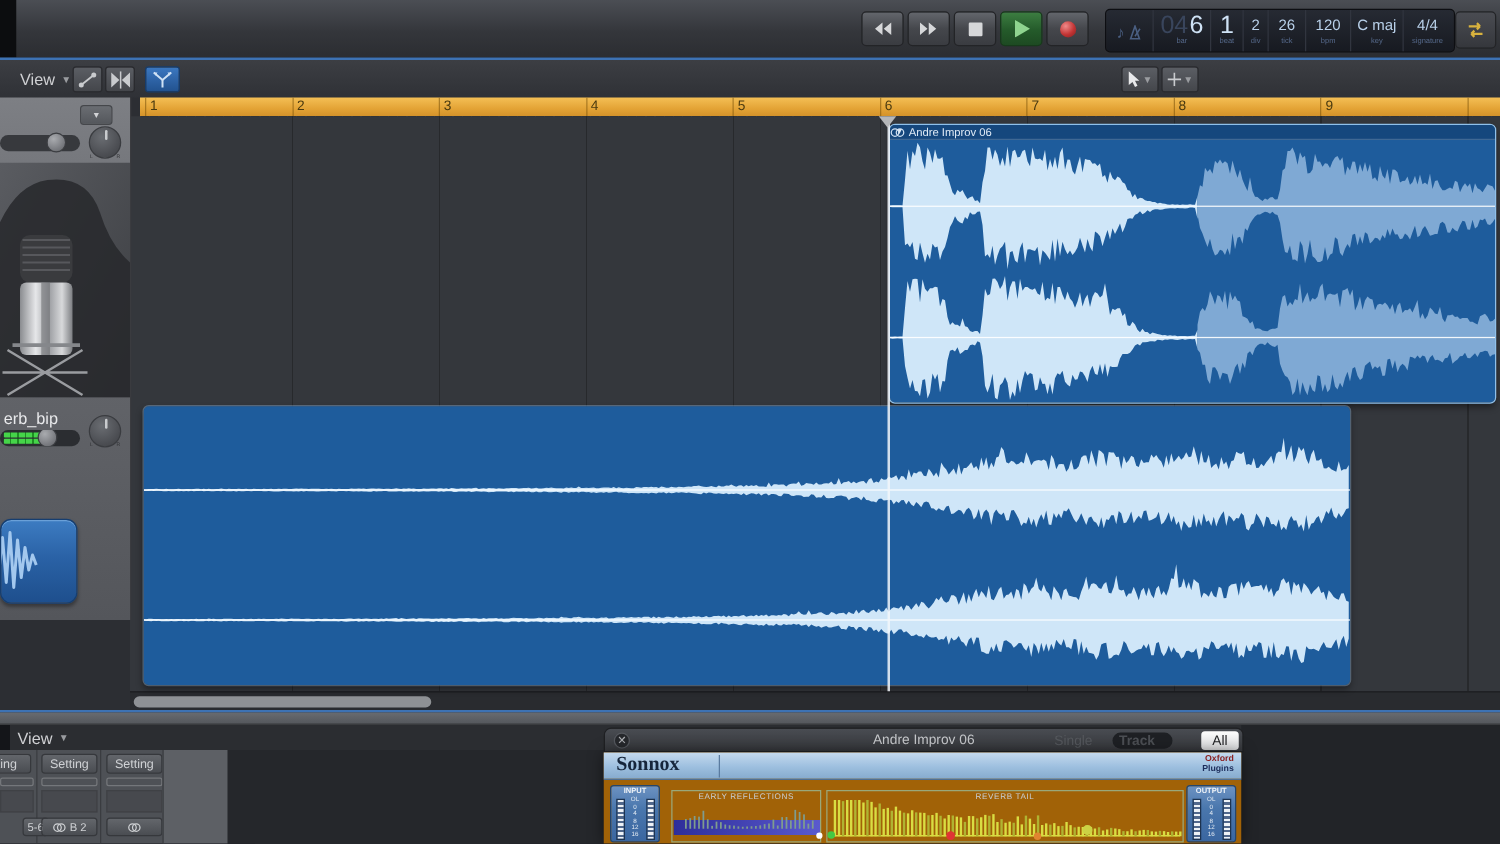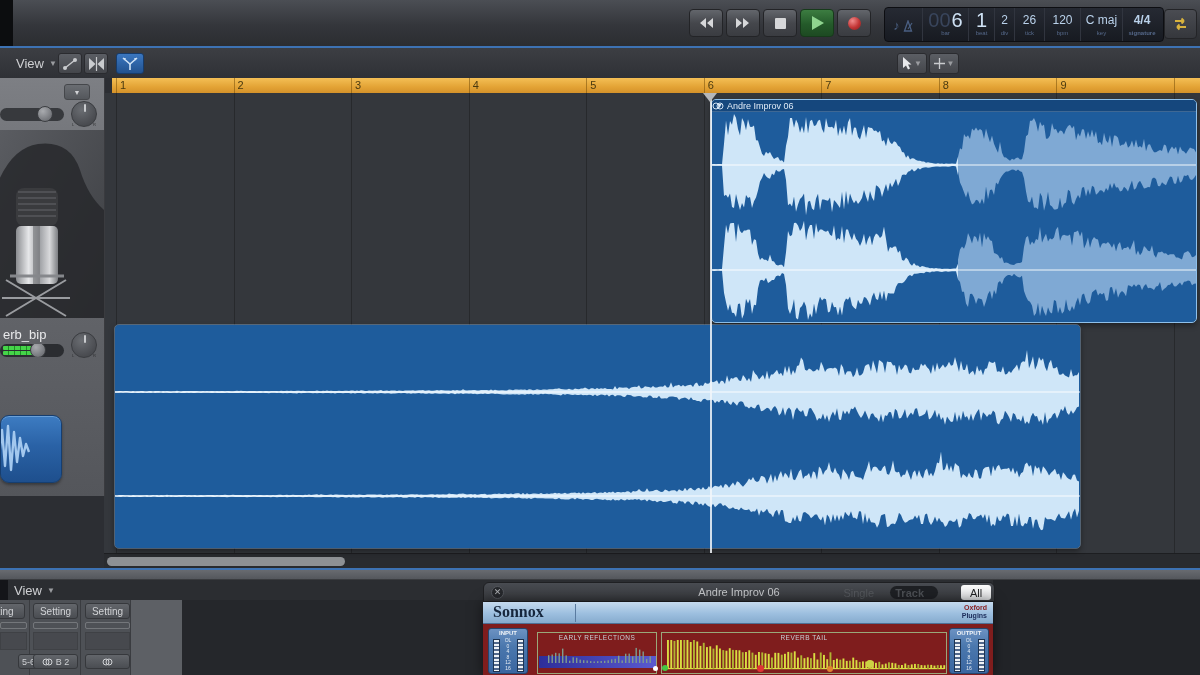--- a/index.html
+++ b/index.html
@@ -17,21 +17,21 @@
     display:flex;align-items:center;justify-content:center;box-sizing:border-box;}
   .tbtn.play{background:linear-gradient(#3c7d41,#245a2a 55%,#1d4a22);border-color:#173a1b;}
   .stop-sq{width:11px;height:11px;background:#d6d7d9;border-radius:1px;}
   .rec-dot{width:13px;height:13px;border-radius:50%;
     background:radial-gradient(circle at 35% 30%,#f08a8a,#c23434 55%,#7e1f1f);}
   
   #lcd{left:884px;top:7px;width:278px;height:33px;border-radius:4px;border:1px solid #0d0e12;
     background:linear-gradient(#262a33,#171a21);display:flex;color:#c9ddf2;}
   .lcd-cell{border-right:1px solid #31353f;display:flex;flex-direction:column;
     align-items:center;justify-content:flex-start;padding-top:2px;box-sizing:border-box;}
-  .lcd-cell:last-child{border-right:none;font-weight:bold;}
+  .lcd-cell:last-child{border-right:none;}
   .lcd-icons{width:38px;flex-direction:row;align-items:center;gap:3px;justify-content:center;color:#4a5f82;}
   .lcd-val{height:20px;display:flex;align-items:center;gap:1px;line-height:20px;}
   .lcd-big{font-size:20px;color:#cfe2f5;}
   .lcd-med{font-size:12px;color:#b9d1ea;}
   .lcd-dim{font-size:20px;color:#39455c;}
   .lcd-label{font-size:6px;color:#55688a;line-height:7px;}
   .w-bar{width:46px;}.w-beat{width:26px;}.w-div{width:20px;}.w-tick{width:30px;}
   .w-bpm{width:36px;}.w-key{width:42px;}.w-sig{width:38px;}
   #cycle{left:1164px;top:9px;width:31px;height:28px;border-radius:4px;border:1px solid #232427;
     background:linear-gradient(#4a4c52,#35373c);display:flex;align-items:center;justify-content:center;}
@@ -131,21 +131,21 @@
   .close-btn{position:absolute;left:7px;top:3px;width:13px;height:13px;border-radius:50%;
     background:#26282c;border:1px solid #55585e;color:#aeb0b4;font-size:9px;line-height:11px;
     text-align:center;box-sizing:border-box;}
   .plug-name{position:absolute;left:0;top:3px;width:100%;text-align:center;}
   .link-single{position:absolute;right:120px;top:4px;color:#55585d;}
   .link-pill{position:absolute;right:56px;top:3px;width:48px;height:13px;border-radius:7px;background:#1e2024;}
   .link-track{position:absolute;right:70px;top:4px;color:#4c4f54;font-weight:bold;}
   .all-btn{position:absolute;right:3px;top:2px;width:30px;height:15px;border-radius:3px;
     background:linear-gradient(#fdfdfd,#d9dadc);color:#1d1e20;font-size:11px;
     display:flex;align-items:center;justify-content:center;}
-  #plug-body{left:483px;top:602px;width:510px;height:73px;background:#7f1d1d;z-index:30;
+  #plug-body{left:483px;top:602px;width:510px;height:73px;background:#a16207;z-index:30;
     box-shadow:0 0 12px rgba(0,0,0,.55);}
   #sonnox-head{position:absolute;left:0;top:0;width:510px;height:22px;
     background:linear-gradient(#c5daee,#9dbfdf 55%,#86abce);border-bottom:1px solid #4e6f94;box-sizing:border-box;}
   .sonnox-logo{position:absolute;left:10px;top:1px;font-family:"Liberation Serif",serif;
     font-weight:bold;font-size:16px;color:#16263c;}
   .sonnox-sep{position:absolute;left:92px;top:2px;width:1px;height:18px;background:#5a7ba0;}
   .oxford-band{position:absolute;left:97px;top:2px;width:338px;height:17px;border:1px solid #5d82a8;
     border-radius:2px;background:linear-gradient(#aecbe6,#7fa6cc);display:flex;align-items:center;justify-content:center;}
   .oxford-title{font-size:13px;font-weight:bold;letter-spacing:2px;color:#f4f7fa;
     text-shadow:0 1px 1px #2a4a6a,0 -1px 1px #2a4a6a;}
@@ -201,21 +201,21 @@
     <div class="abs" id="lcd">
       <div class="lcd-cell lcd-icons">
         <span style="font-size:13px;">♪</span>
         <svg width="11" height="12" viewBox="0 0 11 12">
           <path d="M1.5 11 L5 1 L8.5 11 Z" fill="none" stroke="#4a5f82" stroke-width="1.3"></path>
           <path d="M5 9 L9 3" stroke="#4a5f82" stroke-width="1.2"></path>
         </svg>
       </div>
       <div class="lcd-cell w-bar">
         <div class="lcd-val">
-            <span class="lcd-dim">00</span>
+            <span class="lcd-dim">04</span>
             <span class="lcd-big">6</span>
           </div>
         <div class="lcd-label">bar</div>
       </div>
       <div class="lcd-cell w-beat">
         <div class="lcd-val">
             <span class="lcd-big">1</span>
           </div>
         <div class="lcd-label">beat</div>
       </div>

